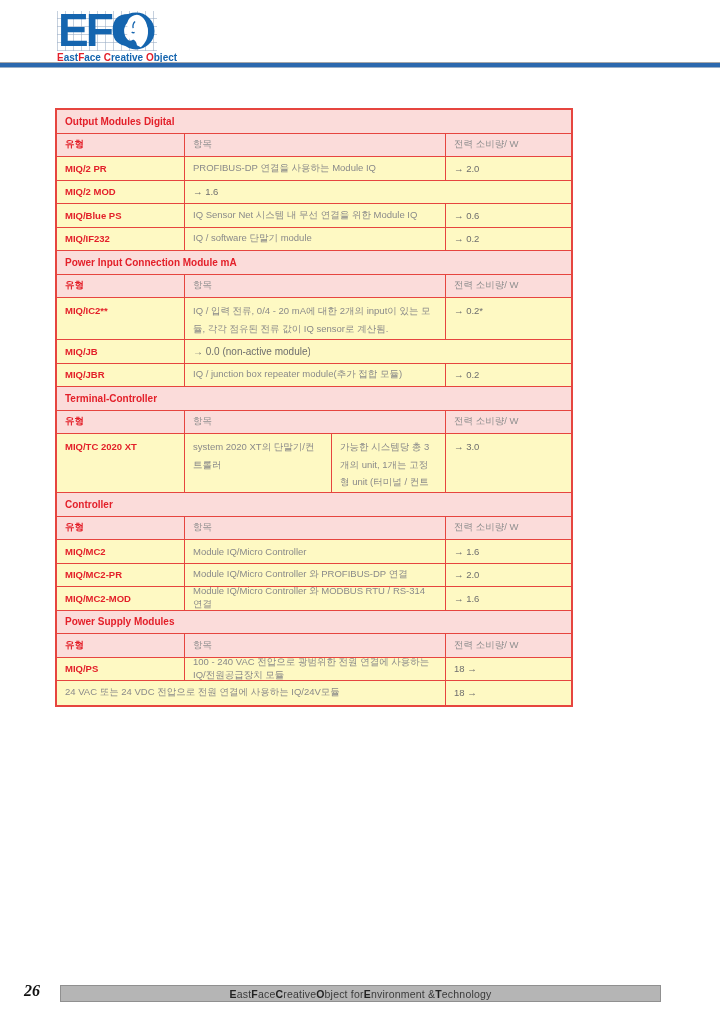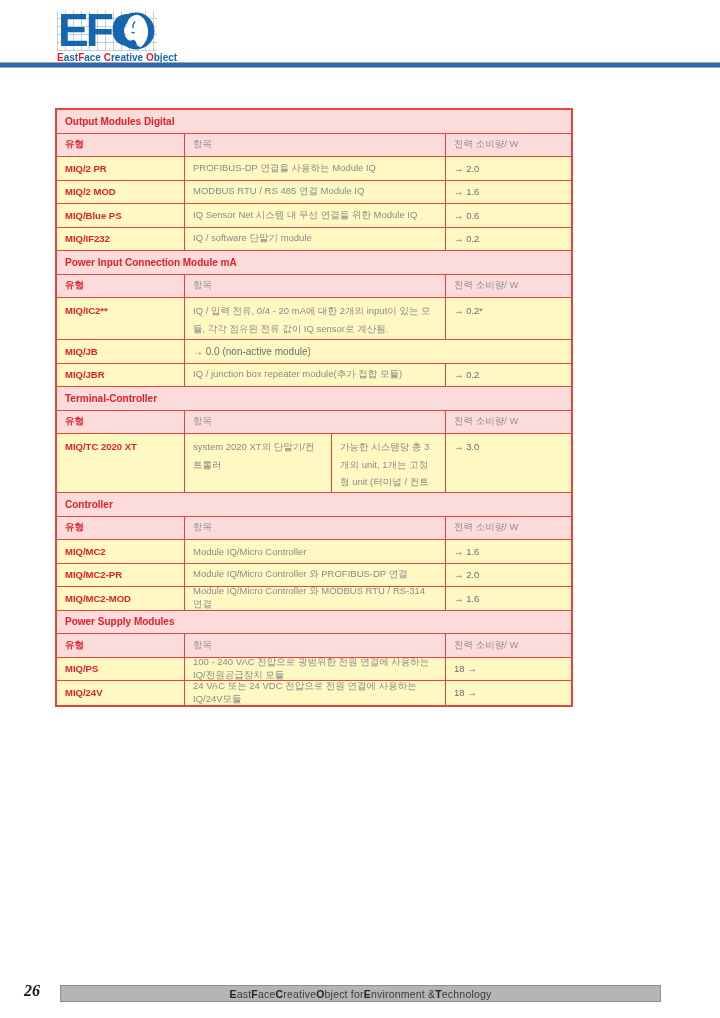--- a/index.html
+++ b/index.html
@@ -110,21 +110,20 @@
         <div class="c desc hc">항목</div>
         <div class="c power hc">전력 소비량/ W</div>
       </div>
       <div class="trow">
         <div class="c code">MIQ/2 PR</div>
         <div class="c desc">PROFIBUS-DP 연결을 사용하는 Module IQ</div>
         <div class="c power">→ 2.0</div>
       </div>
       <div class="trow">
         <div class="c code">MIQ/2 MOD</div>
-        <div class="c desc">MODBUS RTU / RS 485 연결 Module IQ</div>
         <div class="c power">→ 1.6</div>
       </div>
       <div class="trow">
         <div class="c code">MIQ/Blue PS</div>
         <div class="c desc">IQ Sensor Net 시스템 내 무선 연결을 위한 Module IQ</div>
         <div class="c power">→ 0.6</div>
       </div>
       <div class="trow">
         <div class="c code">MIQ/IF232</div>
         <div class="c desc">IQ / software 단말기 module</div>
@@ -188,21 +187,20 @@
         <div class="c code hc code">유형</div>
         <div class="c desc hc">항목</div>
         <div class="c power hc">전력 소비량/ W</div>
       </div>
       <div class="trow">
         <div class="c code">MIQ/PS</div>
         <div class="c desc">100 - 240 VAC 전압으로 광범위한 전원 연결에 사용하는 IQ/전원공급장치 모듈</div>
         <div class="c power">18 →</div>
       </div>
       <div class="trow">
-        <div class="c code">MIQ/24V</div>
         <div class="c desc">24 VAC 또는 24 VDC 전압으로 전원 연결에 사용하는 IQ/24V모듈</div>
         <div class="c power">18 →</div>
       </div>
     </div>
 
   <div class="page-number">26</div>
   <div class="footer-bar">
       <span class="b">E</span>
       <span>ast</span>
       <span class="b">F</span>

